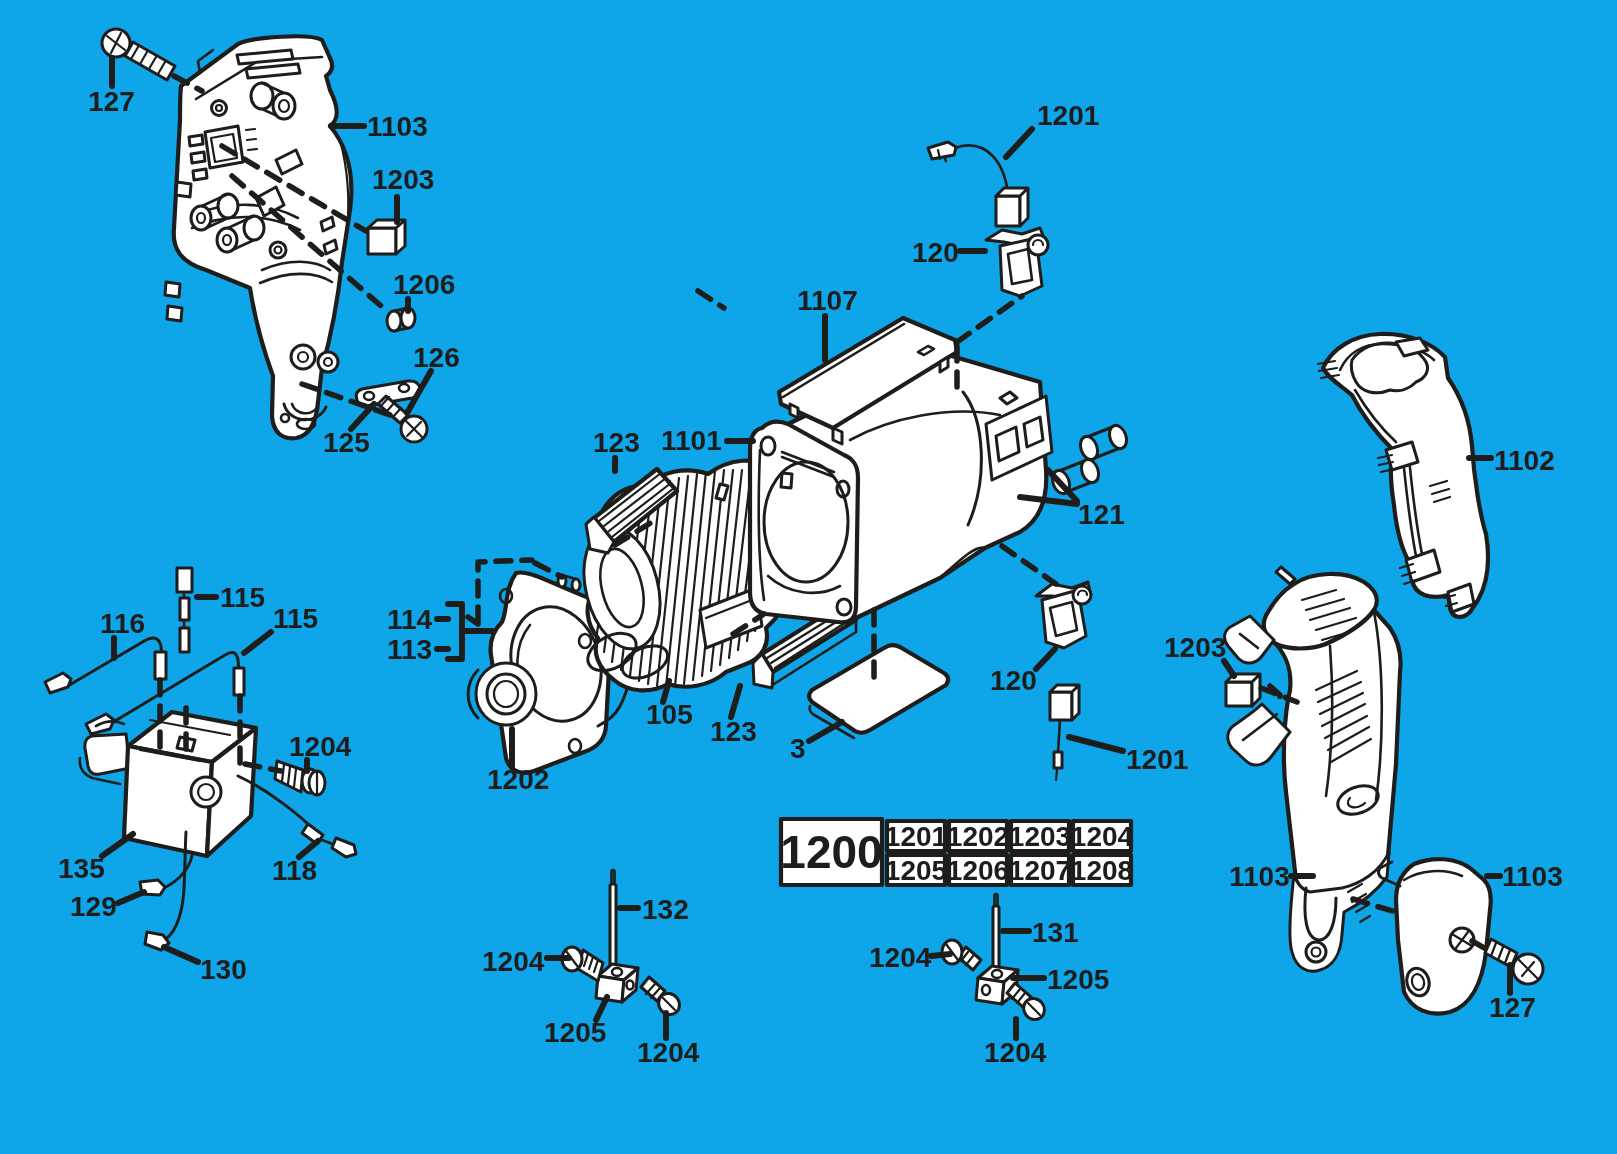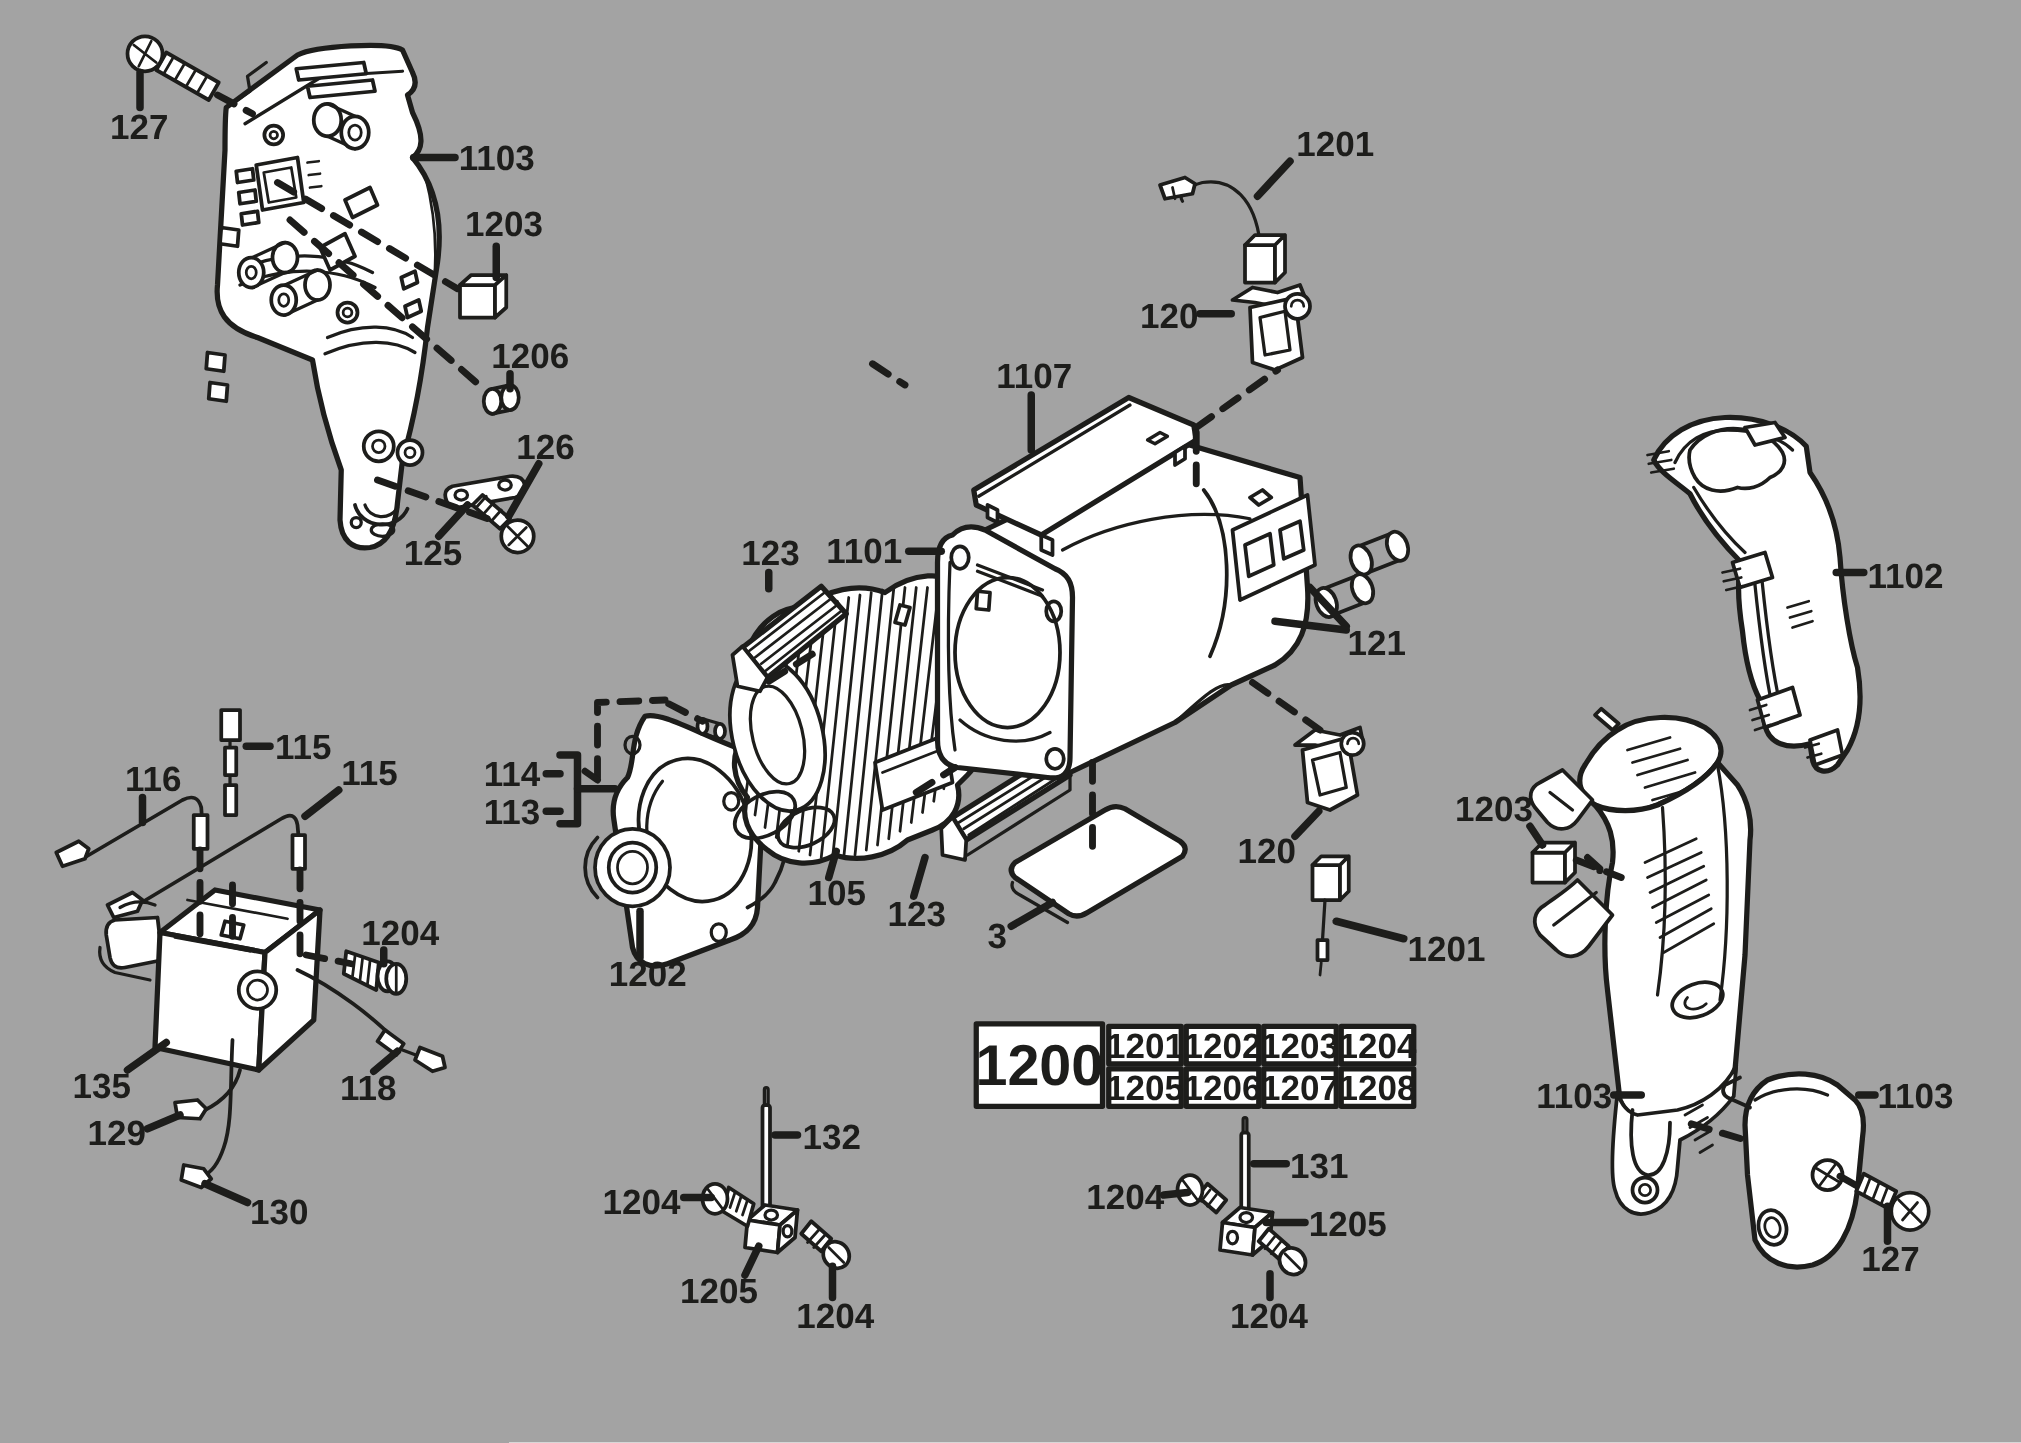--- a/index.html
+++ b/index.html
@@ -1,16 +1,16 @@
 <!DOCTYPE html>
 <html><head>
 <meta charset="utf-8">
 <style>
   html,body{margin:0;padding:0;background:#fff;}
-  .stage{position:relative;width:1617px;height:1154px;background:#a3a3a3;overflow:hidden;}
+  .stage{position:relative;width:1617px;height:1154px;background:#0ea5e9;overflow:hidden;}
   svg{position:absolute;left:0;top:0;}
   svg *{stroke:#1d1d1b;fill:none;stroke-linecap:round;stroke-linejoin:round;}
   .o4{stroke-width:4.2;fill:#fff;}
   .o3{stroke-width:3;fill:#fff;}
   .o3n{stroke-width:3;}
   .l2{stroke-width:2.2;}
   .l25{stroke-width:2.6;}
   .lead{stroke-width:6;fill:none;}
   .dash{stroke-width:5.5;fill:none;stroke-dasharray:15 11;}
   .lbl{font:700 28px "Liberation Sans",sans-serif;fill:#1d1d1b;stroke:none;}

